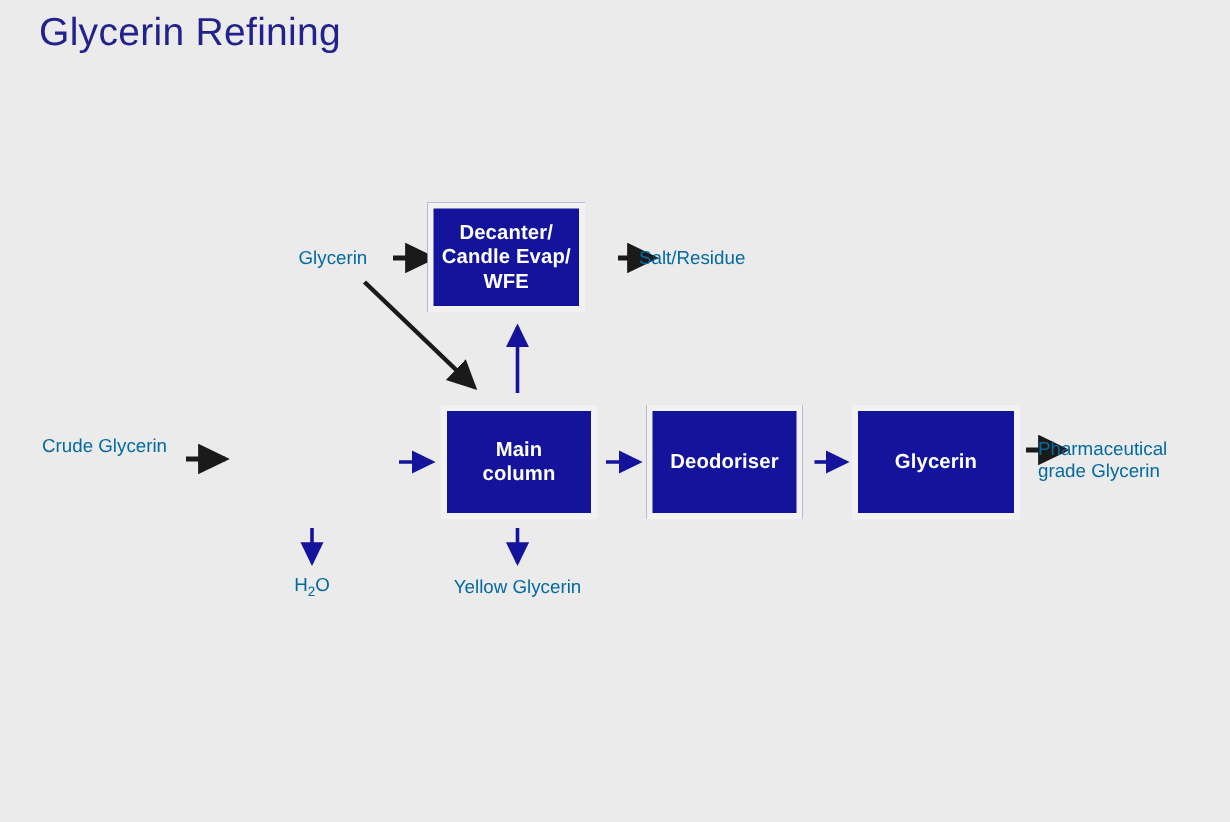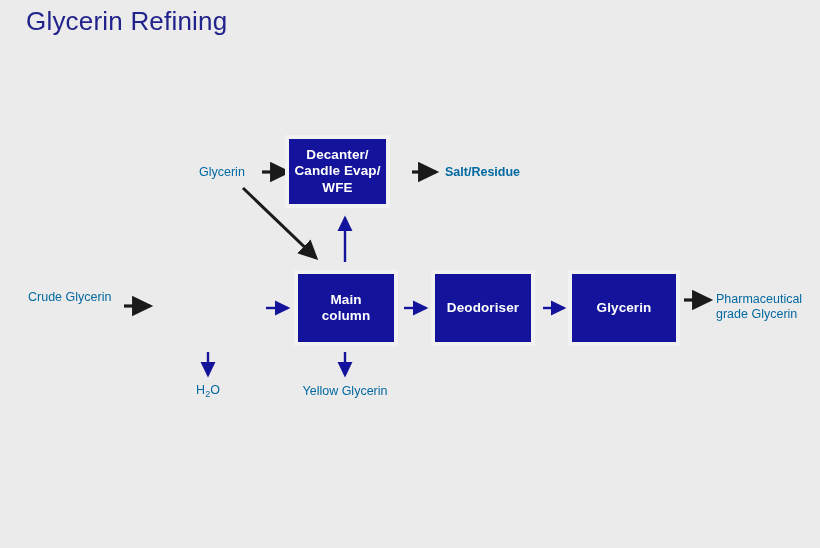--- a/index.html
+++ b/index.html
@@ -125,22 +125,22 @@
   </div>
 
   <div class="proc-box" style="left:568px; top:270px; width:104px; height:68px;">
     <span class="box-label">Glycerin</span>
   </div>
 
   <div class="io-label" style="left:28px; top:290px;">Crude Glycerin</div>
 
   <div class="io-label" style="left:199px; top:165px;">Glycerin</div>
 
-  <div class="io-label" style="left:445px; top:165px;font-weight:bold;">Salt/Residue</div>
+  <div class="io-label" style="left:426px; top:165px;">Salt/Residue</div>
 
   <div class="io-label center" style="left:176px; top:383px; width:64px;"><span>H</span><span class="sub">2</span><span>O</span></div>
 
   <div class="io-label center" style="left:290px; top:384px; width:110px;">Yellow Glycerin</div>
 
-  <div class="io-label right" style="left:716px; top:292px; width:100px;">Pharmaceutical
+  <div class="io-label right" style="left:692px; top:292px; width:100px;">Pharmaceutical
 grade Glycerin</div>
 
 </div>
 
 </body></html>

